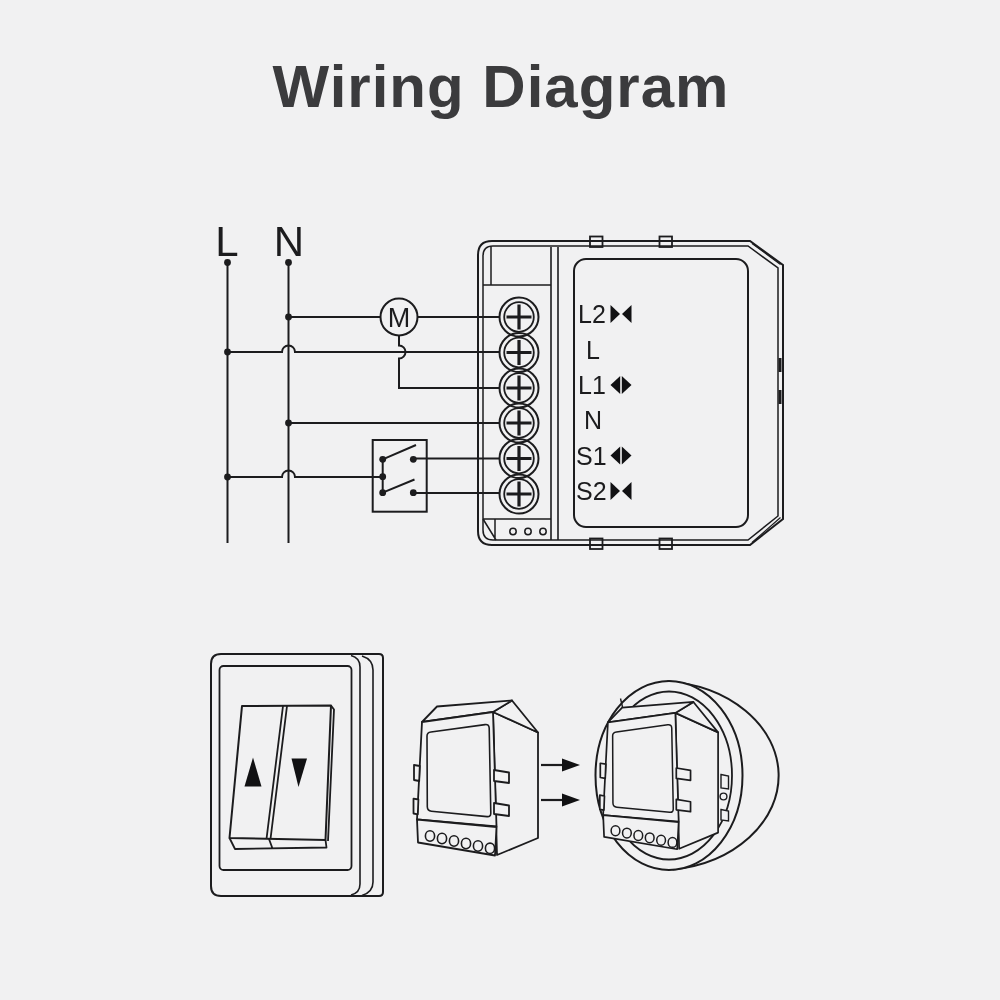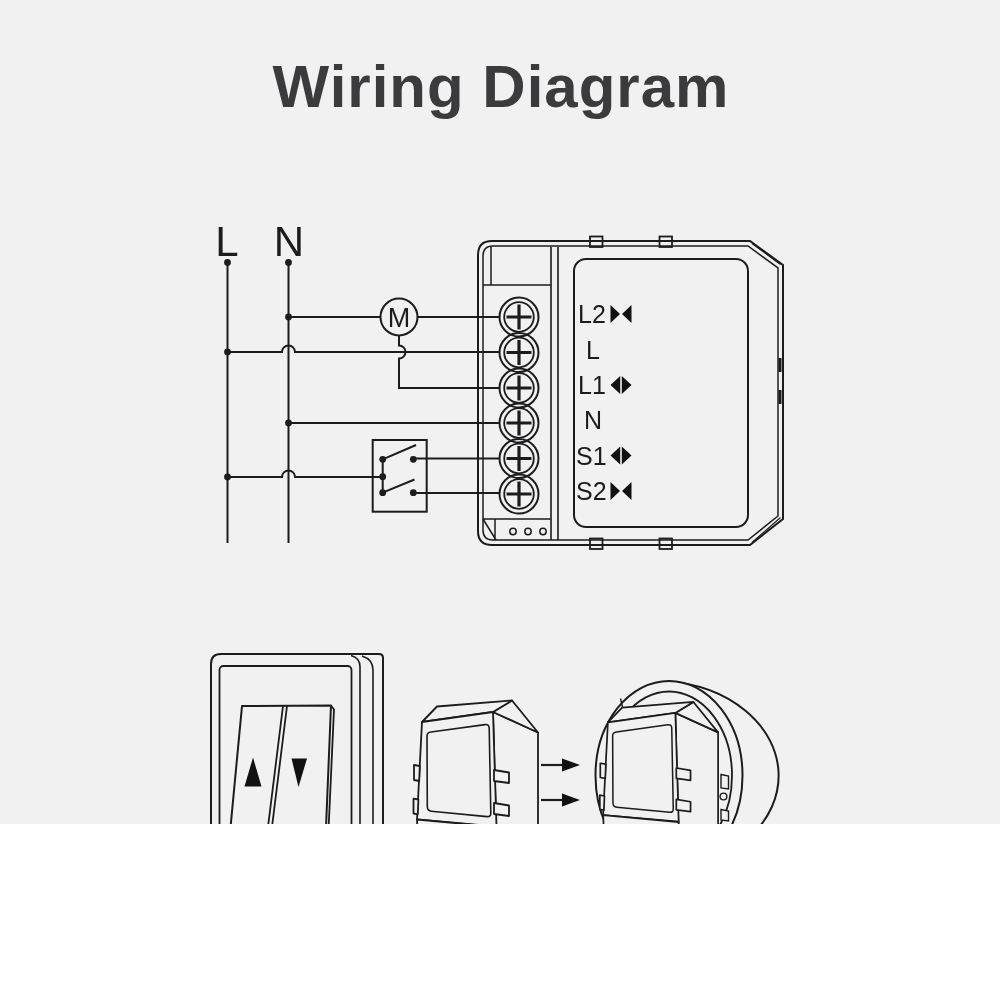--- a/index.html
+++ b/index.html
@@ -1,18 +1,18 @@
 <!DOCTYPE html>
 <html><head>
 <meta charset="utf-8">
 <style>
   html,body{margin:0;padding:0;}
   #stage{
     position:relative;
-    width:1000px;height:824px;
+    width:1000px;height:1000px;
     background:#f1f1f2;
     overflow:hidden;
     font-family:"Liberation Sans", sans-serif;
   }
   svg text{font-family:"Liberation Sans", sans-serif; fill:#1c1c1e;}
   .title-text{font-weight:bold; fill:#3b3b3d; letter-spacing:1px;}
 </style>
 </head>
 <body>
 

